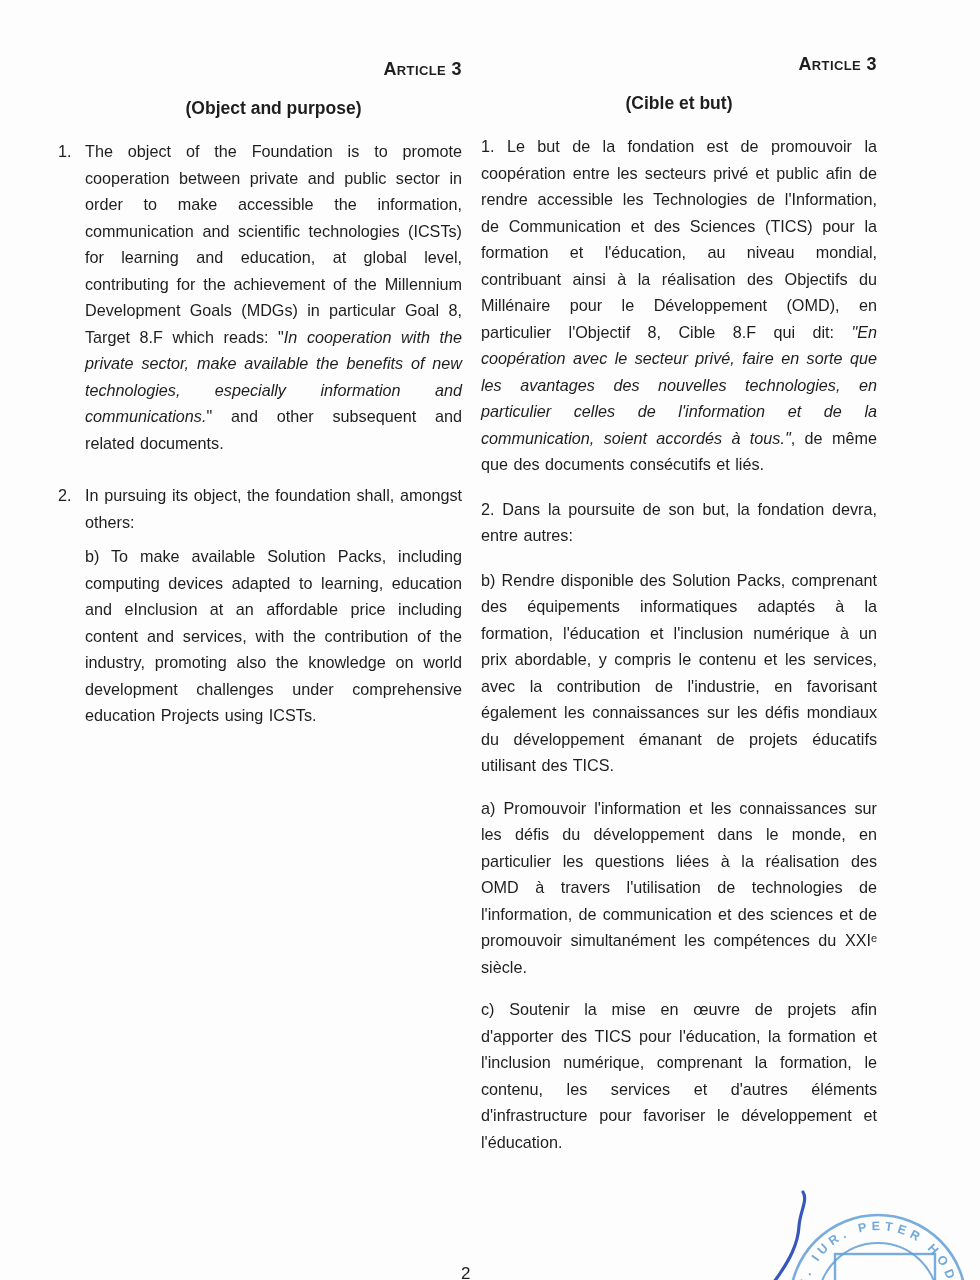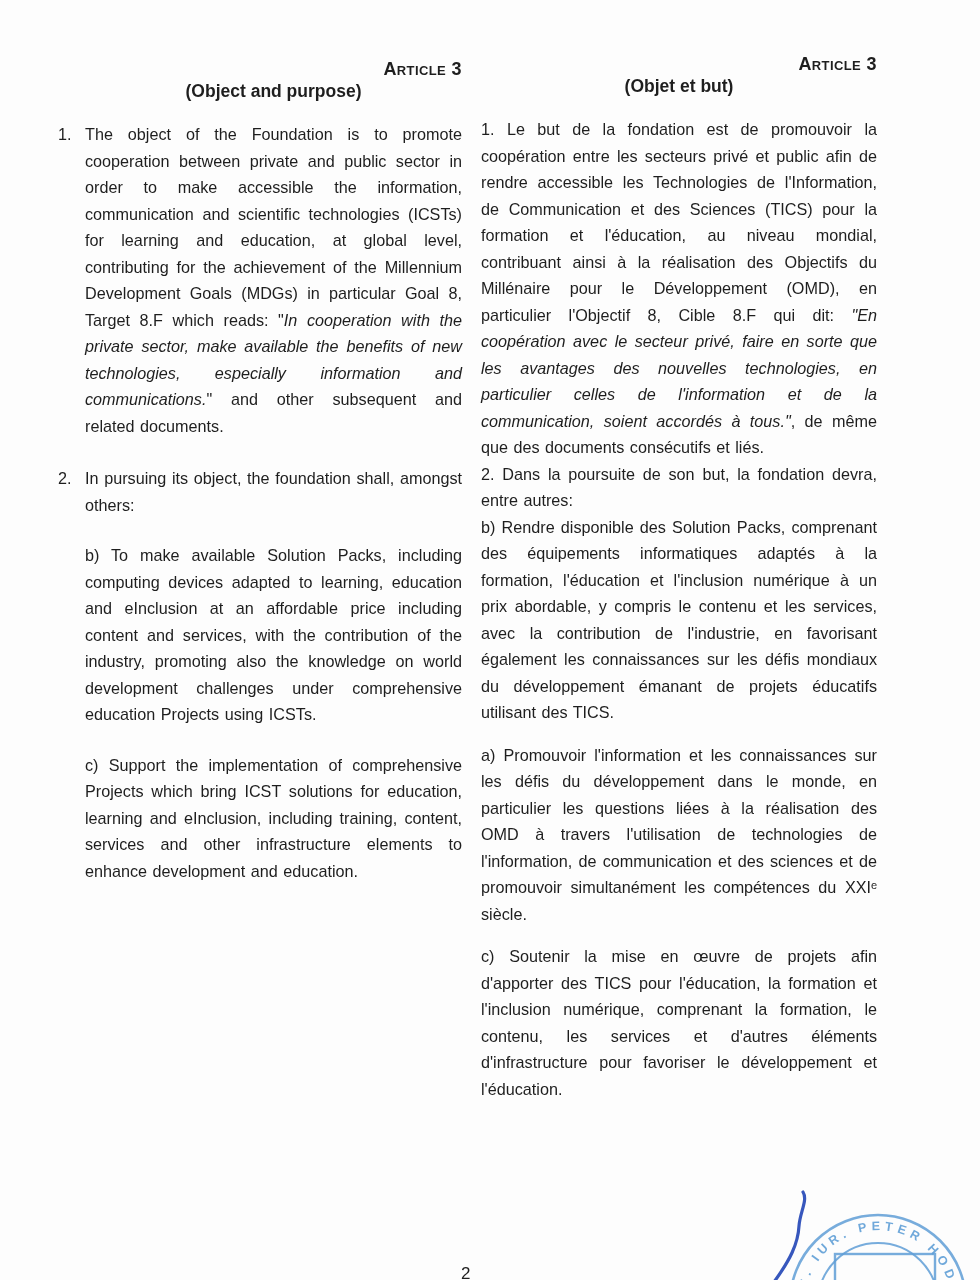--- a/index.html
+++ b/index.html
@@ -21,31 +21,32 @@
     font-size: 18px;
     line-height: 22px;
     font-variant: small-caps;
     letter-spacing: 0.4px;
   }
   .art-sub {
     text-align: center;
     font-weight: 700;
     font-size: 17.5px;
     line-height: 22px;
+    margin-top: 17px;
   }
   .para {
     font-size: 16.2px;
     line-height: 26.5px;
     text-align: justify;
     word-spacing: 1px;
   }
   .mt16 { margin-top: 16px; }
-  .mt18 { }
+  .mt18 { margin-top: 18px; }
   .mt19 { margin-top: 19px; }
-  .mt22 { margin-top: 24px; }
+  .mt22 { margin-top: 8px; }
   .mt26 { margin-top: 26px; }
 
   .hang { position: relative; }
   .hang .num { position: absolute; left: -27px; top: 0; }
 
   .bi { font-weight: 400; font-style: italic; }
 
   .stamp-wrap {
     position: absolute;
     left: 738px;
@@ -71,26 +72,25 @@
 
   <div class="para hang mt19">
     <span class="num">1.</span><span>The object of the Foundation is to promote cooperation between private and public sector in order to make accessible the information, communication and scientific technologies (ICSTs) for learning and education, at global level, contributing for the achievement of the Millennium Development Goals (MDGs) in particular Goal 8, Target 8.F which reads: "</span><span class="bi">In cooperation with the private sector, make available the benefits of new technologies, especially information and communications.</span><span>" and other subsequent and related documents.</span>
   </div>
 
   <div class="para hang mt26">
     <span class="num">2.</span><span>In pursuing its object, the foundation shall, amongst others:</span>
   </div>
 
   <div class="para mt22">b) To make available Solution Packs, including computing devices adapted to learning, education and eInclusion at an affordable price including content and services, with the contribution of the industry, promoting also the knowledge on world development challenges under comprehensive education Projects using ICSTs.</div>
-  <div class="para mt22">c) Support the implementation of comprehensive Projects which bring ICST solutions for education, learning and eInclusion, including training, content, services and other infrastructure elements to enhance development and education.</div>
 </div>
 
 <div class="column" id="col-fr">
   <div class="art-title">Article 3</div>
-  <div class="art-sub">(Objet et but)</div>
+  <div class="art-sub">(Cible et but)</div>
 
   <div class="para mt19">
     <span>1. Le but de la fondation est de promouvoir la coopération entre les secteurs privé et public afin de rendre accessible les Technologies de l'Information, de Communication et des Sciences (TICS) pour la formation et l'éducation, au niveau mondial, contribuant ainsi à la réalisation des Objectifs du Millénaire pour le Développement (OMD), en particulier l'Objectif 8, Cible 8.F qui dit: </span><span class="bi">"En coopération avec le secteur privé, faire en sorte que les avantages des nouvelles technologies, en particulier celles de l'information et de la communication, soient accordés à tous."</span><span>, de même que des documents consécutifs et liés.</span>
   </div>
 
   <div class="para mt18">2. Dans la poursuite de son but, la fondation devra, entre autres:</div>
 
   <div class="para mt18">b) Rendre disponible des Solution Packs, comprenant des équipements informatiques adaptés à la formation, l'éducation et l'inclusion numérique à un prix abordable, y compris le contenu et les services, avec la contribution de l'industrie, en favorisant également les connaissances sur les défis mondiaux du développement émanant de projets éducatifs utilisant des TICS.</div>
   <div class="para mt16">a) Promouvoir l'information et les connaissances sur les défis du développement dans le monde, en particulier les questions liées à la réalisation des OMD à travers l'utilisation de technologies de l'information, de communication et des sciences et de promouvoir simultanément les compétences du XXIᵉ siècle.</div>
   <div class="para mt16">c) Soutenir la mise en œuvre de projets afin d'apporter des TICS pour l'éducation, la formation et l'inclusion numérique, comprenant la formation, le contenu, les services et d'autres éléments d'infrastructure pour favoriser le développement et l'éducation.</div>

